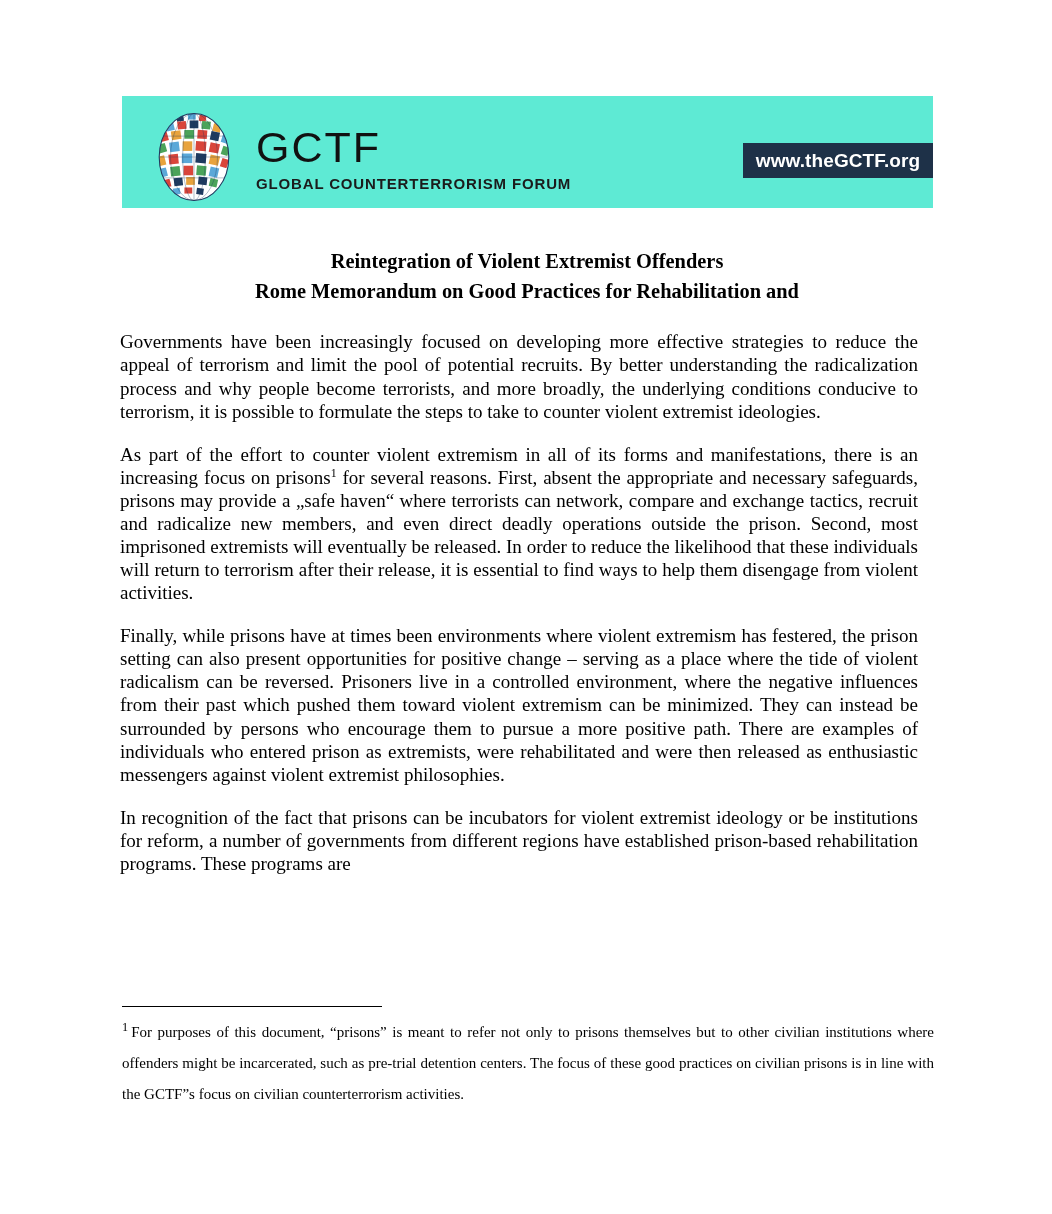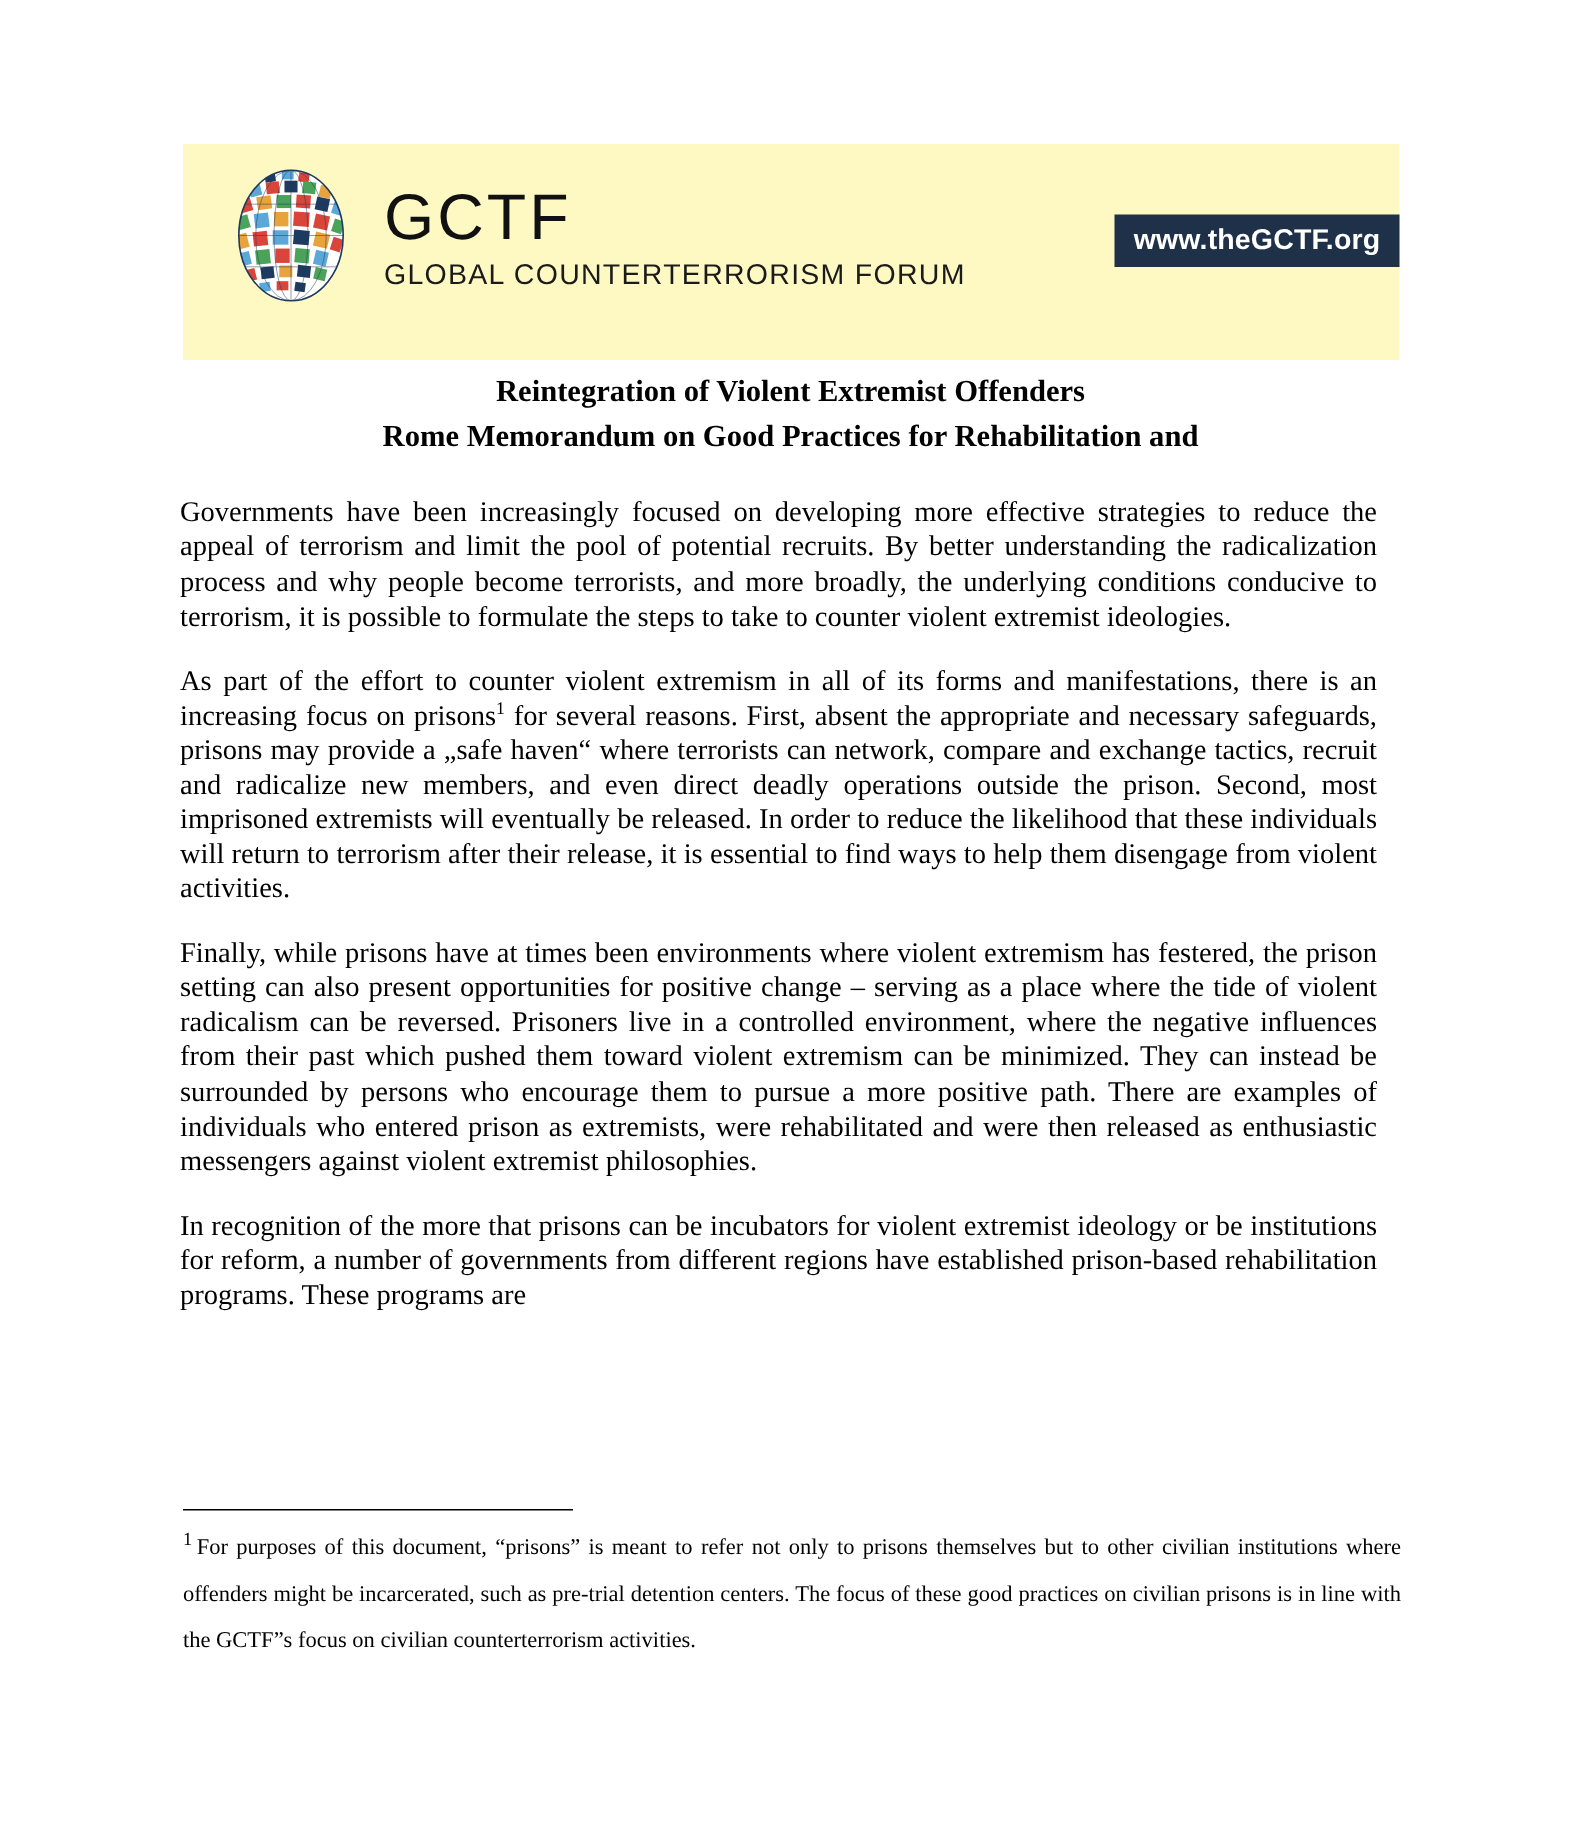--- a/index.html
+++ b/index.html
@@ -23,22 +23,22 @@
     height: 1214px;
     background: #ffffff;
   }
 
   
   .header-band {
     position: absolute;
     left: 122px;
     top: 96px;
     width: 811px;
-    height: 144px;
-    background: #fef9c3;
+    height: 112px;
+    background: #5eead4;
   }
 
   .logo-block {
     position: absolute;
     left: 28px;
     top: 14px;
     display: flex;
     align-items: center;
     gap: 18px;
   }
@@ -58,22 +58,22 @@
   .wordmark-main {
     font-family: "Liberation Sans", sans-serif;
     font-size: 43px;
     font-weight: 300;
     letter-spacing: 2.0px;
     color: #111111;
     line-height: 1.0;
   }
   .wordmark-sub {
     font-family: "Liberation Sans", sans-serif;
-    font-size: 19px;
-    font-weight: 400;
+    font-size: 15px;
+    font-weight: 700;
     letter-spacing: 0.85px;
     color: #1b1b1b;
     margin-top: 7px;
     line-height: 1.0;
   }
 
   .url-badge {
     position: absolute;
     right: 0px;
     top: 47px;
@@ -267,21 +267,21 @@
       <div>Rome Memorandum on Good Practices for Rehabilitation and</div>
     </div>
 
 
     <p class="body-para">Governments have been increasingly focused on developing more effective  strategies to reduce the appeal of terrorism and limit the pool of potential recruits.  By better understanding the radicalization process and why people become  terrorists, and more broadly, the underlying conditions conducive to terrorism, it is  possible to formulate the steps to take to counter violent extremist ideologies.</p>
 
     <p class="body-para"><span>As part of the effort to counter violent extremism in all of its forms and  manifestations, there is an increasing focus on prisons</span><sup class="fn-ref">1</sup><span> for several reasons. First,  absent the appropriate and necessary safeguards, prisons may provide a „safe  haven“ where terrorists can network, compare and exchange tactics, recruit and  radicalize new members, and even direct deadly operations outside the prison. Second, most imprisoned extremists will eventually be released. In order to reduce  the likelihood that these individuals will return to terrorism after their release, it is essential to find ways to help them disengage from violent activities.</span></p>
 
     <p class="body-para">Finally, while prisons have at times been environments where violent extremism  has festered, the prison setting can also present opportunities for positive change –  serving as a place where the tide of violent radicalism can be reversed. Prisoners  live in a controlled environment, where the negative influences from their past  which pushed them toward violent extremism can be minimized. They can instead be surrounded by persons who encourage them to pursue a more positive path. There are examples of individuals who entered prison as extremists, were rehabilitated and were then released as enthusiastic messengers against violent extremist philosophies.</p>
 
-    <p class="body-para last-para">In recognition of the more that prisons can be incubators for violent extremist  ideology or be institutions for reform, a number of governments from different  regions have established prison-based rehabilitation programs. These programs are</p>
+    <p class="body-para last-para">In recognition of the fact that prisons can be incubators for violent extremist  ideology or be institutions for reform, a number of governments from different  regions have established prison-based rehabilitation programs. These programs are</p>
   </div>
 
   <div class="footnote-area">
     <div class="footnote-rule"></div>
     <p class="footnote-text"><sup>1</sup><span>For purposes of this document, “prisons” is meant to refer not only to prisons themselves but to other civilian   institutions where offenders might be incarcerated, such as pre-trial detention centers.  The focus of these good   practices on civilian prisons is in line with the GCTF”s focus on civilian counterterrorism activities.</span></p>
   </div>
 
 </div>
 
 </body></html>

